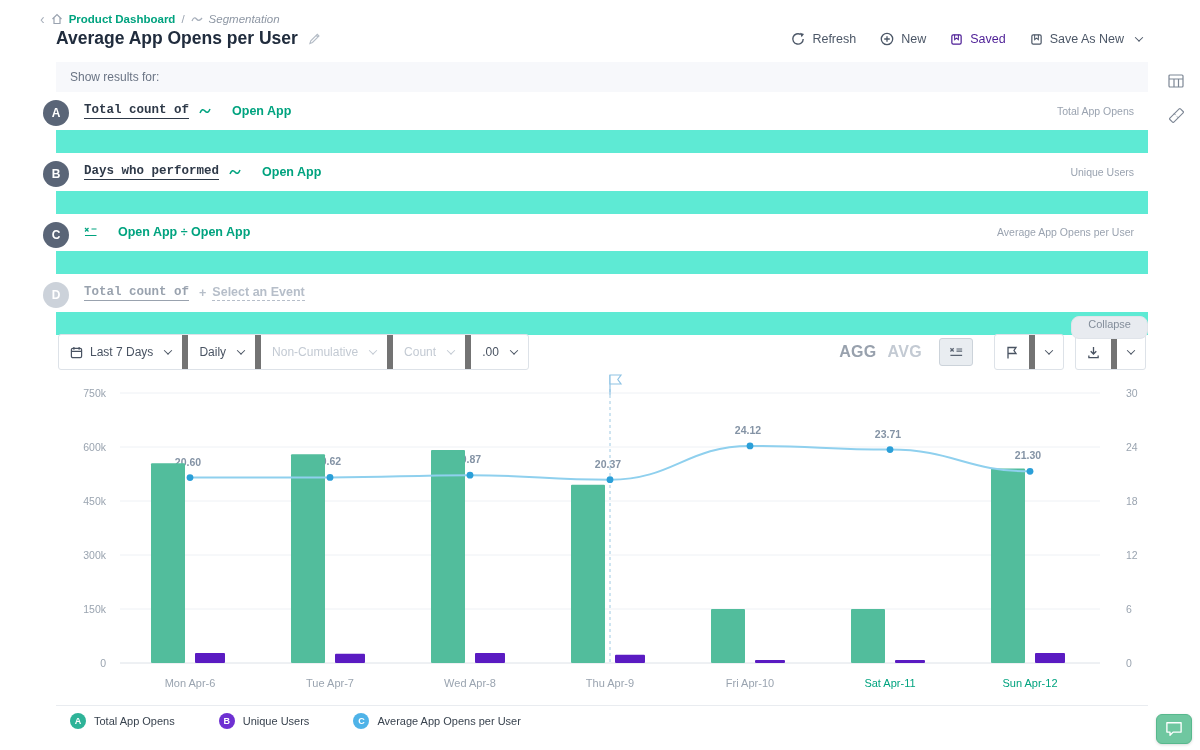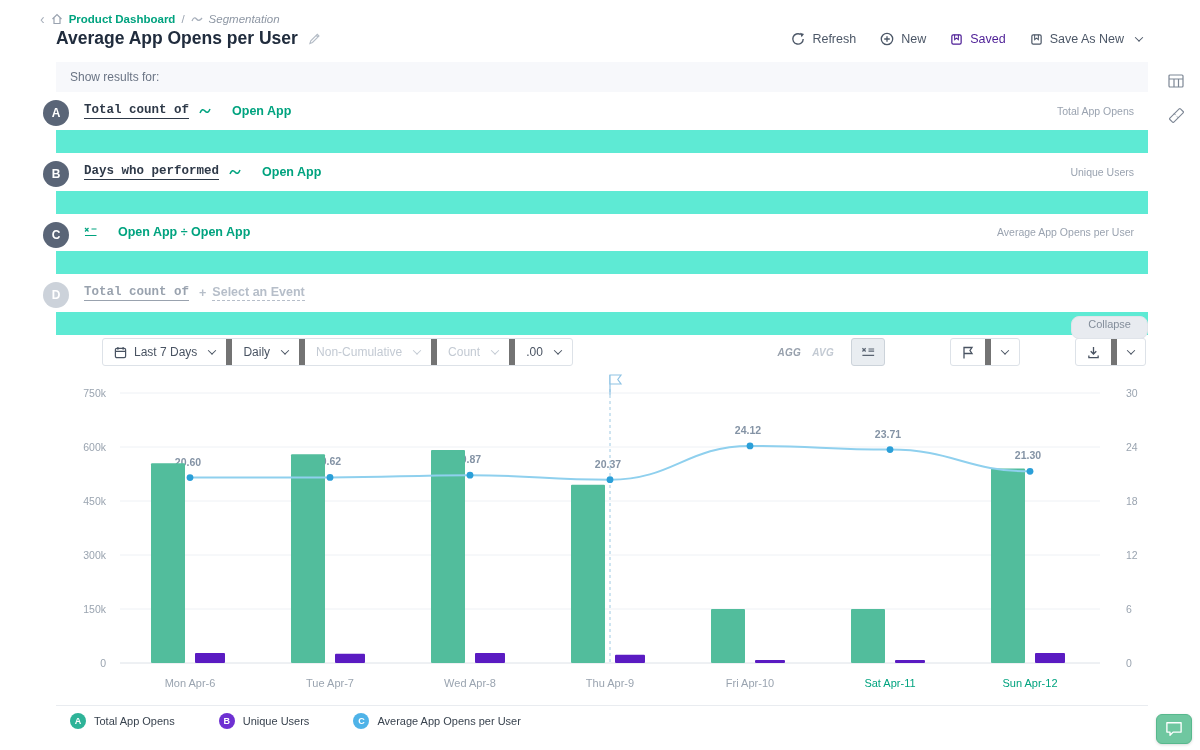--- a/index.html
+++ b/index.html
@@ -57,28 +57,28 @@
   .event-placeholder .ph-name { border-bottom:1px dashed #b6bec9; padding-bottom:1px;text-align:center; }
   .output { margin-left:auto; font-size:10.5px; color:#9aa3b0; }
 
   
   .toolbar-wrap { position:relative; background:#fff; }
   .collapse-btn { position:absolute; top:-19px; right:0; background:#e8ebf0; border:1px solid #e0e4ea;
                   border-radius:8px; font-size:11px; color:#848e9b; padding:1px 16px 8px;
                   cursor:pointer; font-family:inherit; }
   .toolbar { height:32px; display:flex; align-items:center; justify-content:space-between;
              background:#fff; padding:2px 2px 0 2px; }
-  .seg { display:flex; border:1px solid #dde2e8; border-radius:3px; background:#fff; height:28px;margin-left:44px; }
+  .seg { display:flex; border:1px solid #dde2e8; border-radius:3px; background:#fff; height:36px; }
   .seg-btn { display:flex; align-items:center; gap:7px; padding:0 11px; font-size:12px;
              color:#495362; border:none; background:none; border-left:6px solid #737373;
              cursor:pointer; font-family:inherit; }
   .seg-btn:first-child { border-left:none; }
   .seg-btn.disabled { color:#c3cad3; cursor:default; }
   .toolbar-right { display:flex; align-items:center; gap:11px; }
-  .agg-label { font-size:10px; font-weight:bold; color:#98a1ad; letter-spacing:.3px;font-style:italic; }
+  .agg-label { font-size:16px; font-weight:bold; color:#98a1ad; letter-spacing:.3px; }
   .agg-label.dim { color:#c3cad3; }
   .formula-btn { width:34px; height:28px; display:flex; align-items:center; justify-content:center;
                  background:#e9edf1; border:1px solid #ccd3da; border-radius:3px; color:#5a6472;
                  cursor:pointer; margin:0 10px 0 6px; }
 
   
   .chart-area { background:#fff; flex:1; padding-top:6px; }
   #chart-svg { display:block; width:100%; height:332px; }
   #chart-svg text { font-family:"Liberation Sans",sans-serif; }
   .tick { font-size:10.5px; fill:#9aa4b0; }

